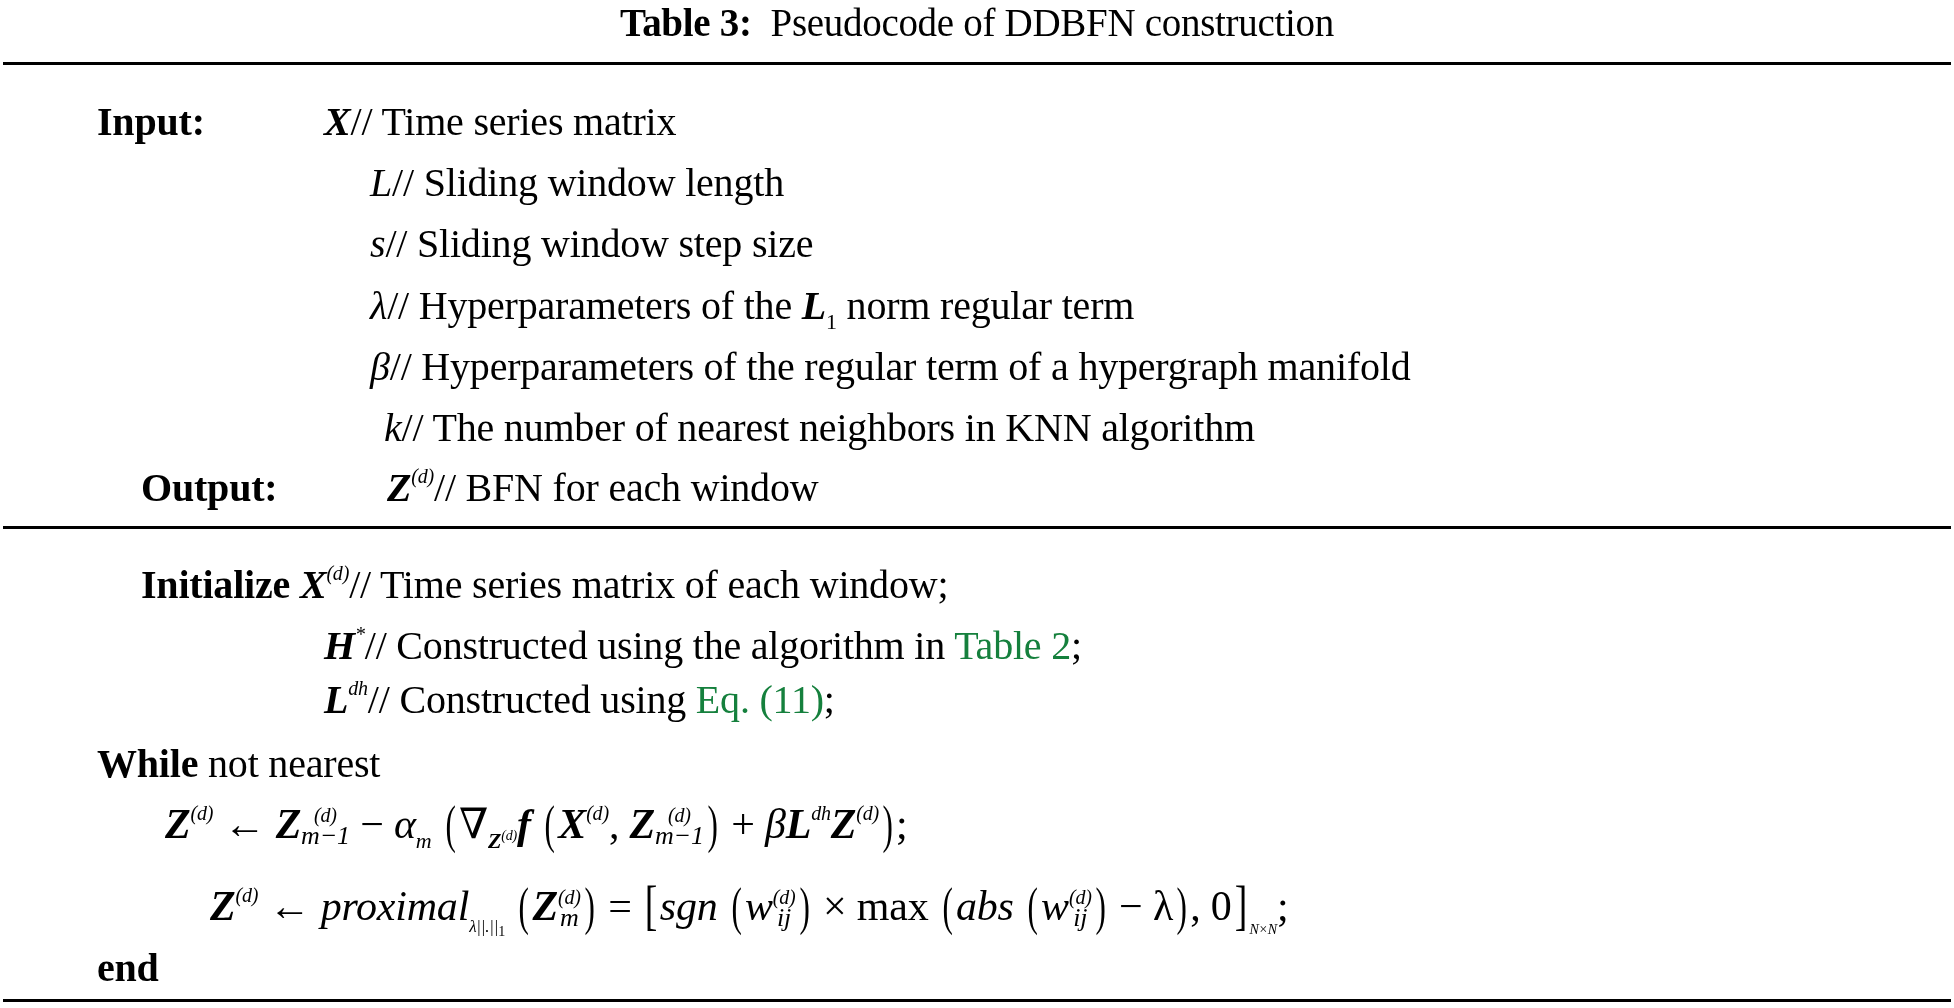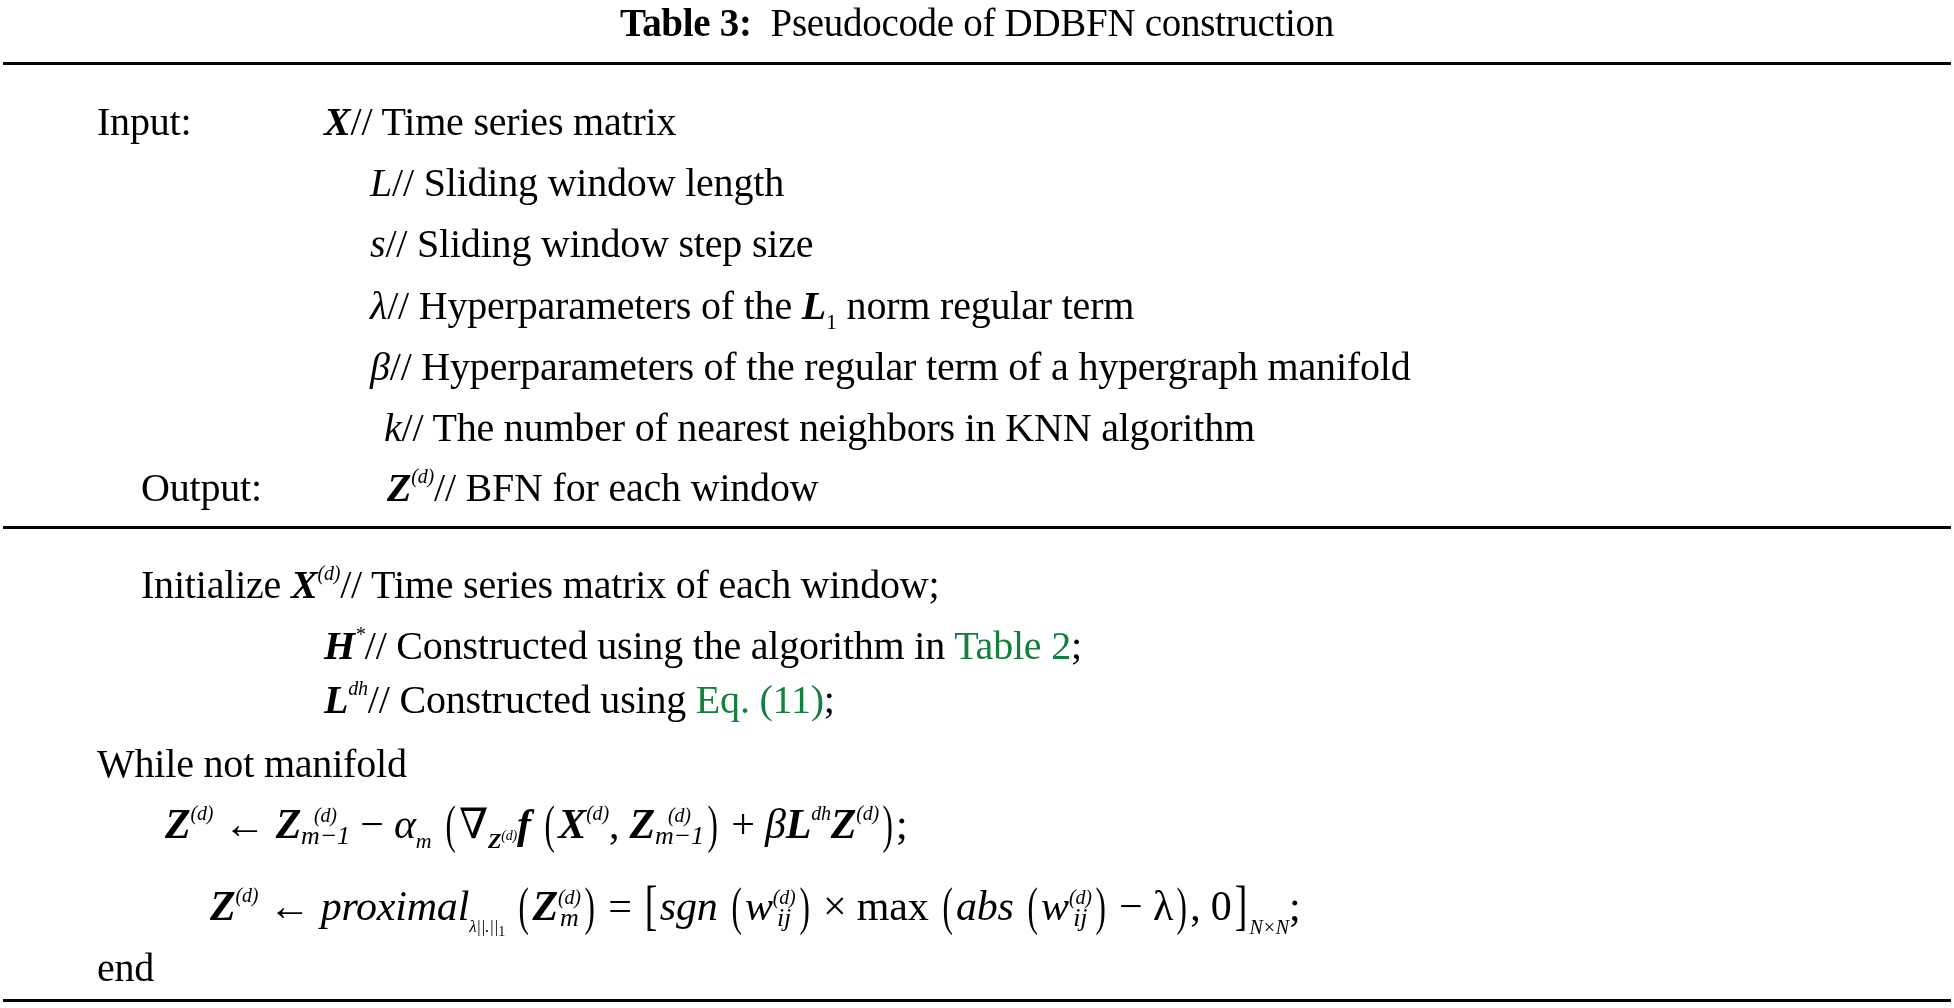--- a/index.html
+++ b/index.html
@@ -34,21 +34,21 @@
       height: 3px;
       background: #000;
     }
     .line {
       position: absolute;
       font-size: 40px;
       line-height: 48px;
       white-space: nowrap;
       letter-spacing: -0.2px;
     }
-    .kw { font-weight: normal; }
+    .kw { font-weight: bold; }
     .var { font-style: italic; }
     .bvar { font-style: italic; font-weight: bold; }
     .link { color: #15803d; }
     .sup {
       font-size: 20px;
       font-style: italic;
       vertical-align: 18px;
       line-height: 0;
     }
     .sub {
@@ -137,21 +137,21 @@
 </div>
 <div class="line" style="left:324px; top:622px;">
   <span class="bvar">H</span><span class="sup">*</span><span>// Constructed using the algorithm in </span><span class="link">Table 2</span><span>;</span>
 </div>
 <div class="line" style="left:324px; top:676px;">
   <span class="bvar">L</span><span class="sup">dh</span><span>// Constructed using </span><span class="link">Eq. (11)</span><span>;</span>
 </div>
 
 <div class="line" style="left:97px; top:740px;">
   <span class="kw">While</span>
-  <span>not manifold</span>
+  <span>not nearest</span>
 </div>
 
 <div class="line" style="left:165px; top:800px; font-size:42px;">
   <span class="bvar">Z</span><span class="sup">(d)</span>
   <span>←</span>
   <span class="bvar">Z</span><span class="supsub"><span class="s1">(d)</span><span class="s2">m−1</span></span>
   <span>−</span>
   <span class="var">α</span><span class="sub">m</span>
   <span class="paren">(</span><span>∇</span><span class="sub" style="font-weight:bold;">Z</span><span class="sup" style="font-size:14px; vertical-align:-2px;">(d)</span><span class="bvar">f</span>
   <span class="paren">(</span><span class="bvar">X</span><span class="sup">(d)</span><span>,</span>
@@ -167,20 +167,20 @@
   <span class="paren">(</span><span class="bvar">Z</span><span class="supsub"><span class="s1">(d)</span><span class="s2">m</span></span><span class="paren">)</span>
   <span>=</span>
   <span class="bracket">[</span><span class="var">sgn</span>
   <span class="paren">(</span><span class="var">w</span><span class="supsub"><span class="s1">(d)</span><span class="s2">ij</span></span><span class="paren">)</span>
   <span>×</span>
   <span>max</span>
   <span class="paren">(</span><span class="var">abs</span>
   <span class="paren">(</span><span class="var">w</span><span class="supsub"><span class="s1">(d)</span><span class="s2">ij</span></span><span class="paren">)</span>
   <span>−</span>
   <span>λ</span><span class="paren">)</span>,
-  <span>0</span><span class="bracket">]</span><span class="sub" style="font-size:20px; vertical-align:-14px;">N×N</span><span>;</span>
+  <span>0</span><span class="bracket">]</span><span class="sub" style="font-size:14px; vertical-align:-14px;">N×N</span><span>;</span>
 </div>
 
 <div class="line" style="left:97px; top:944px;">
   <span class="kw">end</span>
 </div>
 
 <div class="rule" style="top:999px;"></div>
 
 </body></html>

